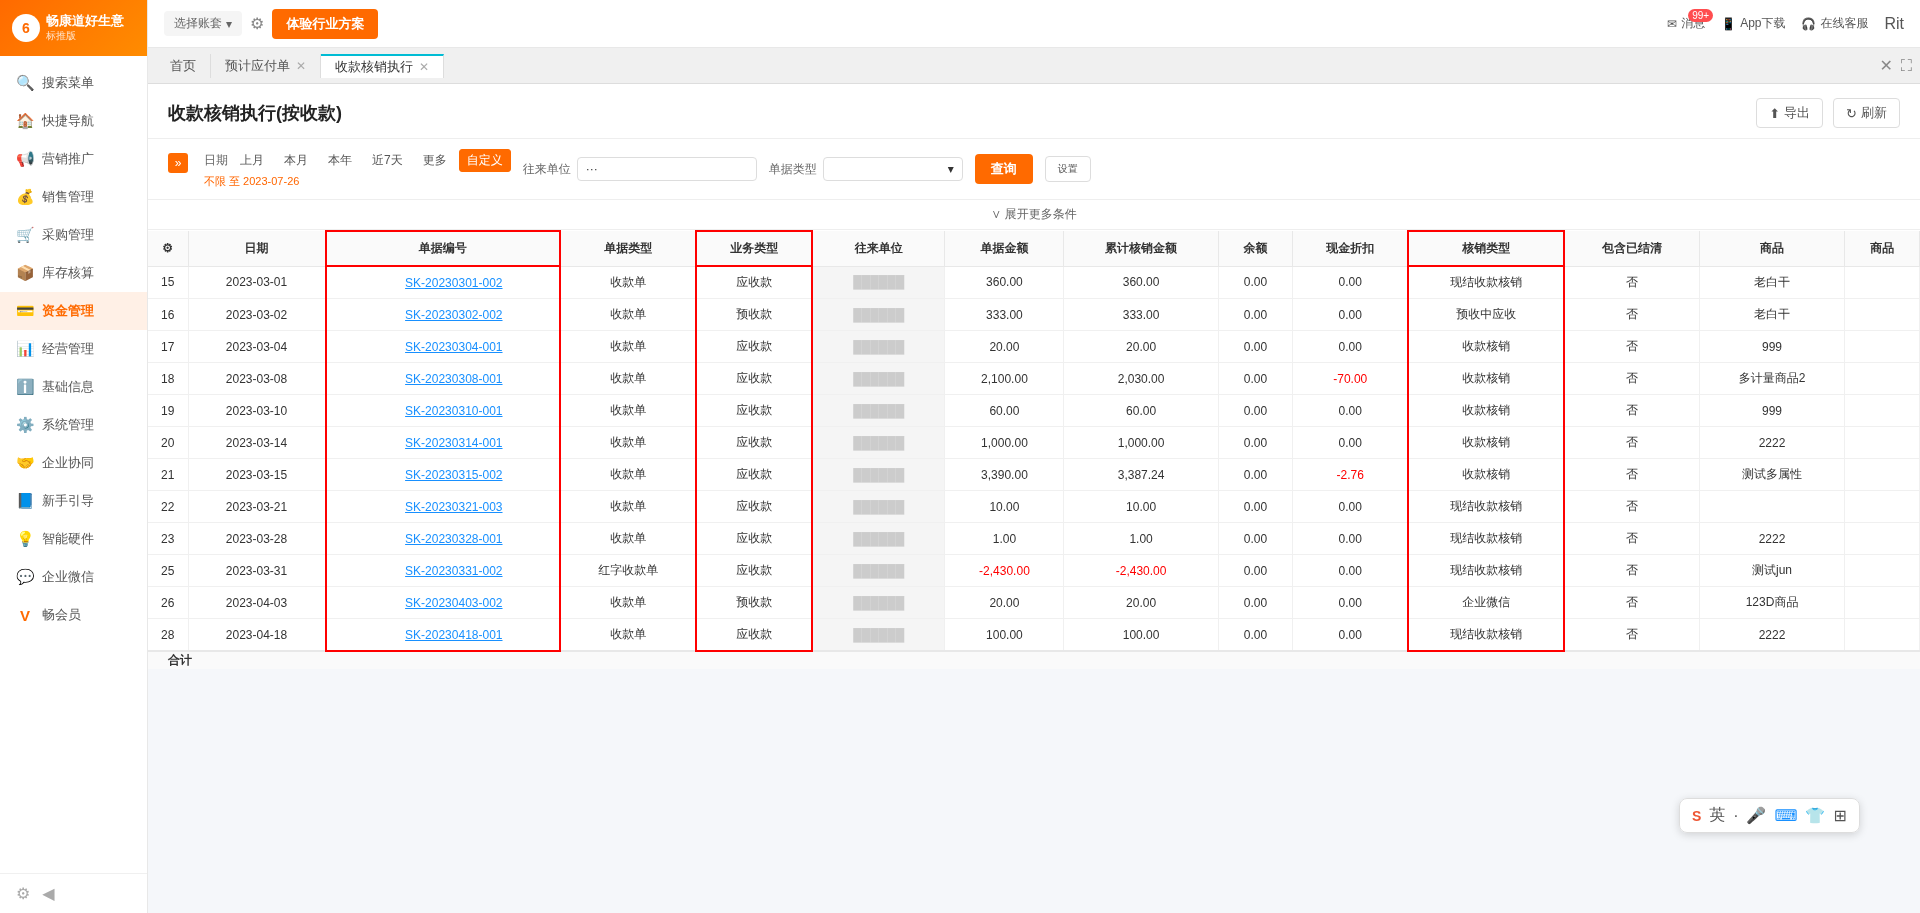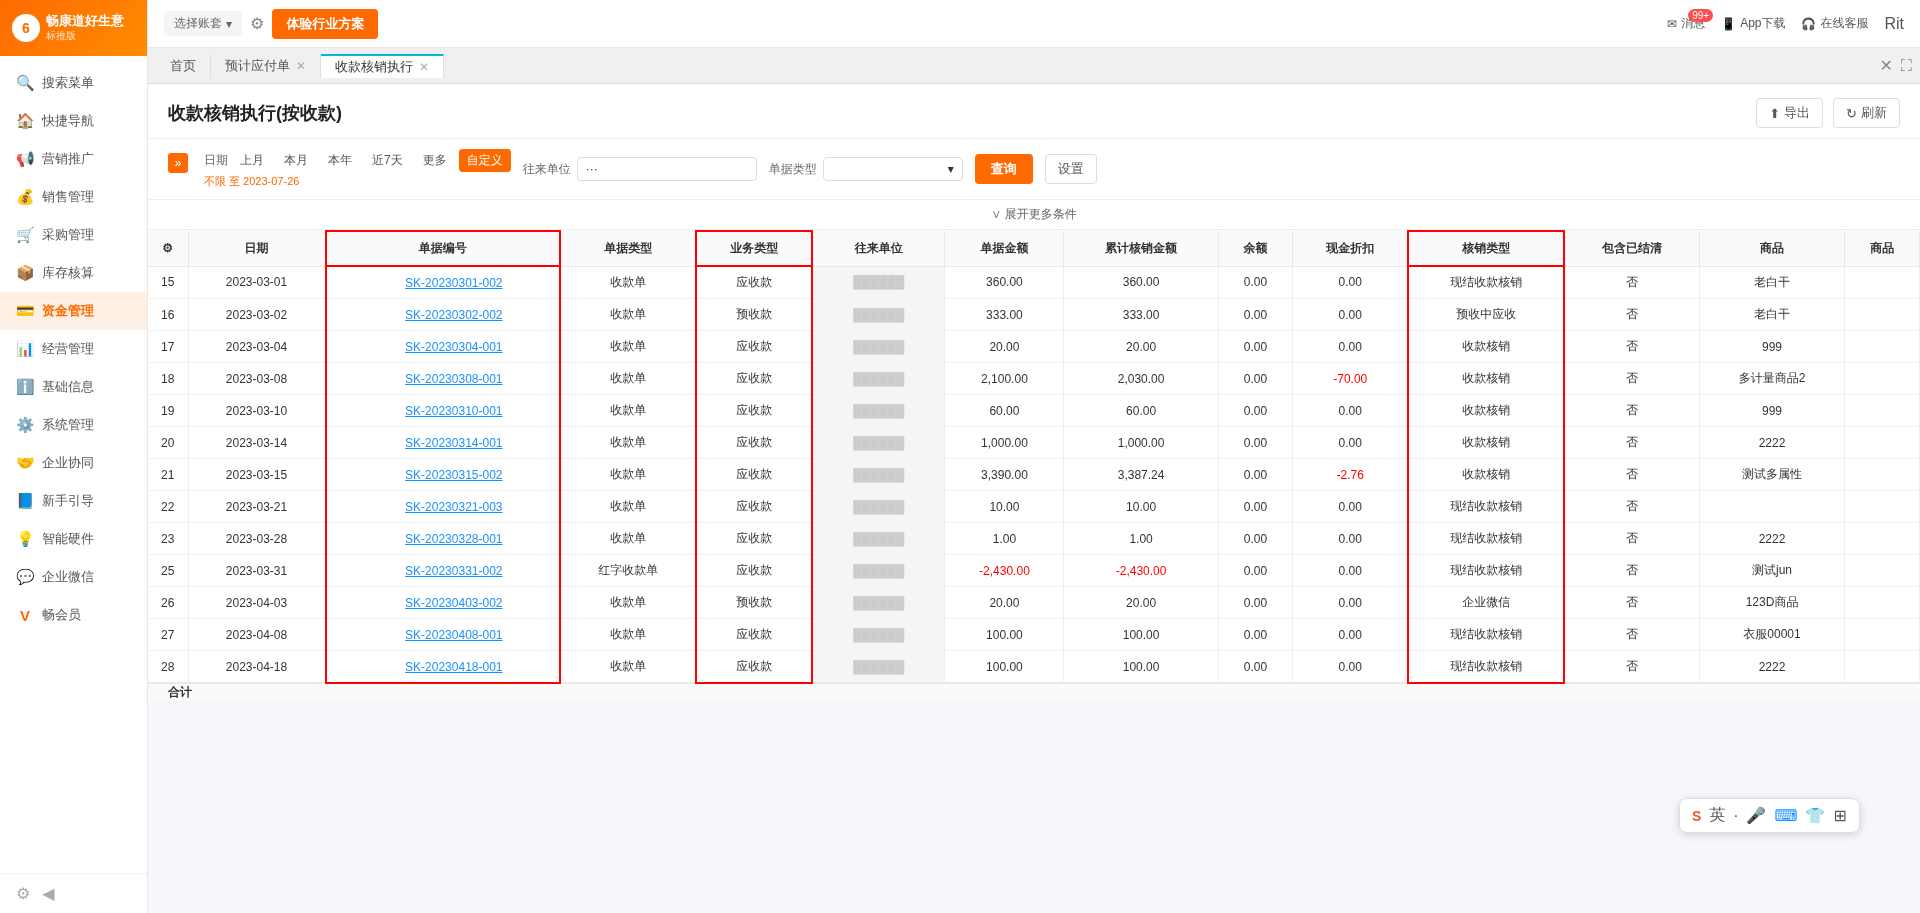--- a/index.html
+++ b/index.html
@@ -170,21 +170,21 @@
       font-size: 12px; color: #333; min-width: 140px;
       display: flex; align-items: center; justify-content: space-between;
       cursor: pointer;
     }
     .filter-query-btn {
       background: #ff6a00; color: #fff; border: none; border-radius: 4px;
       padding: 6px 16px; font-size: 13px; cursor: pointer; font-weight: bold;
     }
     .filter-set-btn {
       background: #fff; color: #555; border: 1px solid #ddd; border-radius: 4px;
-      padding: 5px 12px; font-size: 13px; cursor: pointer;
+      padding: 5px 12px; font-size: 10px; cursor: pointer;
     }
     .expand-bar {
       background: #fff; text-align: center; padding: 6px 0; cursor: pointer;
       border-bottom: 1px solid #eee; color: #666; font-size: 12px;
     }
 
     
     .table-container {
       background: #fff; margin: 0; overflow-x: auto;
     }
@@ -607,36 +607,20 @@
       <td>20.00</td>
       <td>20.00</td>
       <td>0.00</td>
       <td>0.00</td>
       <td style="border-left:2px solid red;border-right:2px solid red;">企业微信</td>
       <td>否</td>
       <td>123D商品</td>
       <td></td>
     </tr>
               <tr>
-      <td>27</td>
-      <td>2023-04-08</td>
-      <td class="link" style="border-left:2px solid red;border-right:2px solid red;">SK-20230408-001</td>
-      <td>收款单</td>
-      <td style="border-left:2px solid red;border-right:2px solid red;">应收款</td>
-      <td style="color:#ccc;background:#f5f5f5;min-width:80px;">██████</td>
-      <td>100.00</td>
-      <td>100.00</td>
-      <td>0.00</td>
-      <td>0.00</td>
-      <td style="border-left:2px solid red;border-right:2px solid red;">现结收款核销</td>
-      <td>否</td>
-      <td>衣服00001</td>
-      <td></td>
-    </tr>
-              <tr>
       <td>28</td>
       <td>2023-04-18</td>
       <td class="link" style="border-left: 2px solid red; border-right: 2px solid red; border-bottom: 2px solid red;">SK-20230418-001</td>
       <td>收款单</td>
       <td style="border-left: 2px solid red; border-right: 2px solid red; border-bottom: 2px solid red;">应收款</td>
       <td style="color:#ccc;background:#f5f5f5;min-width:80px;">██████</td>
       <td>100.00</td>
       <td>100.00</td>
       <td>0.00</td>
       <td>0.00</td>

